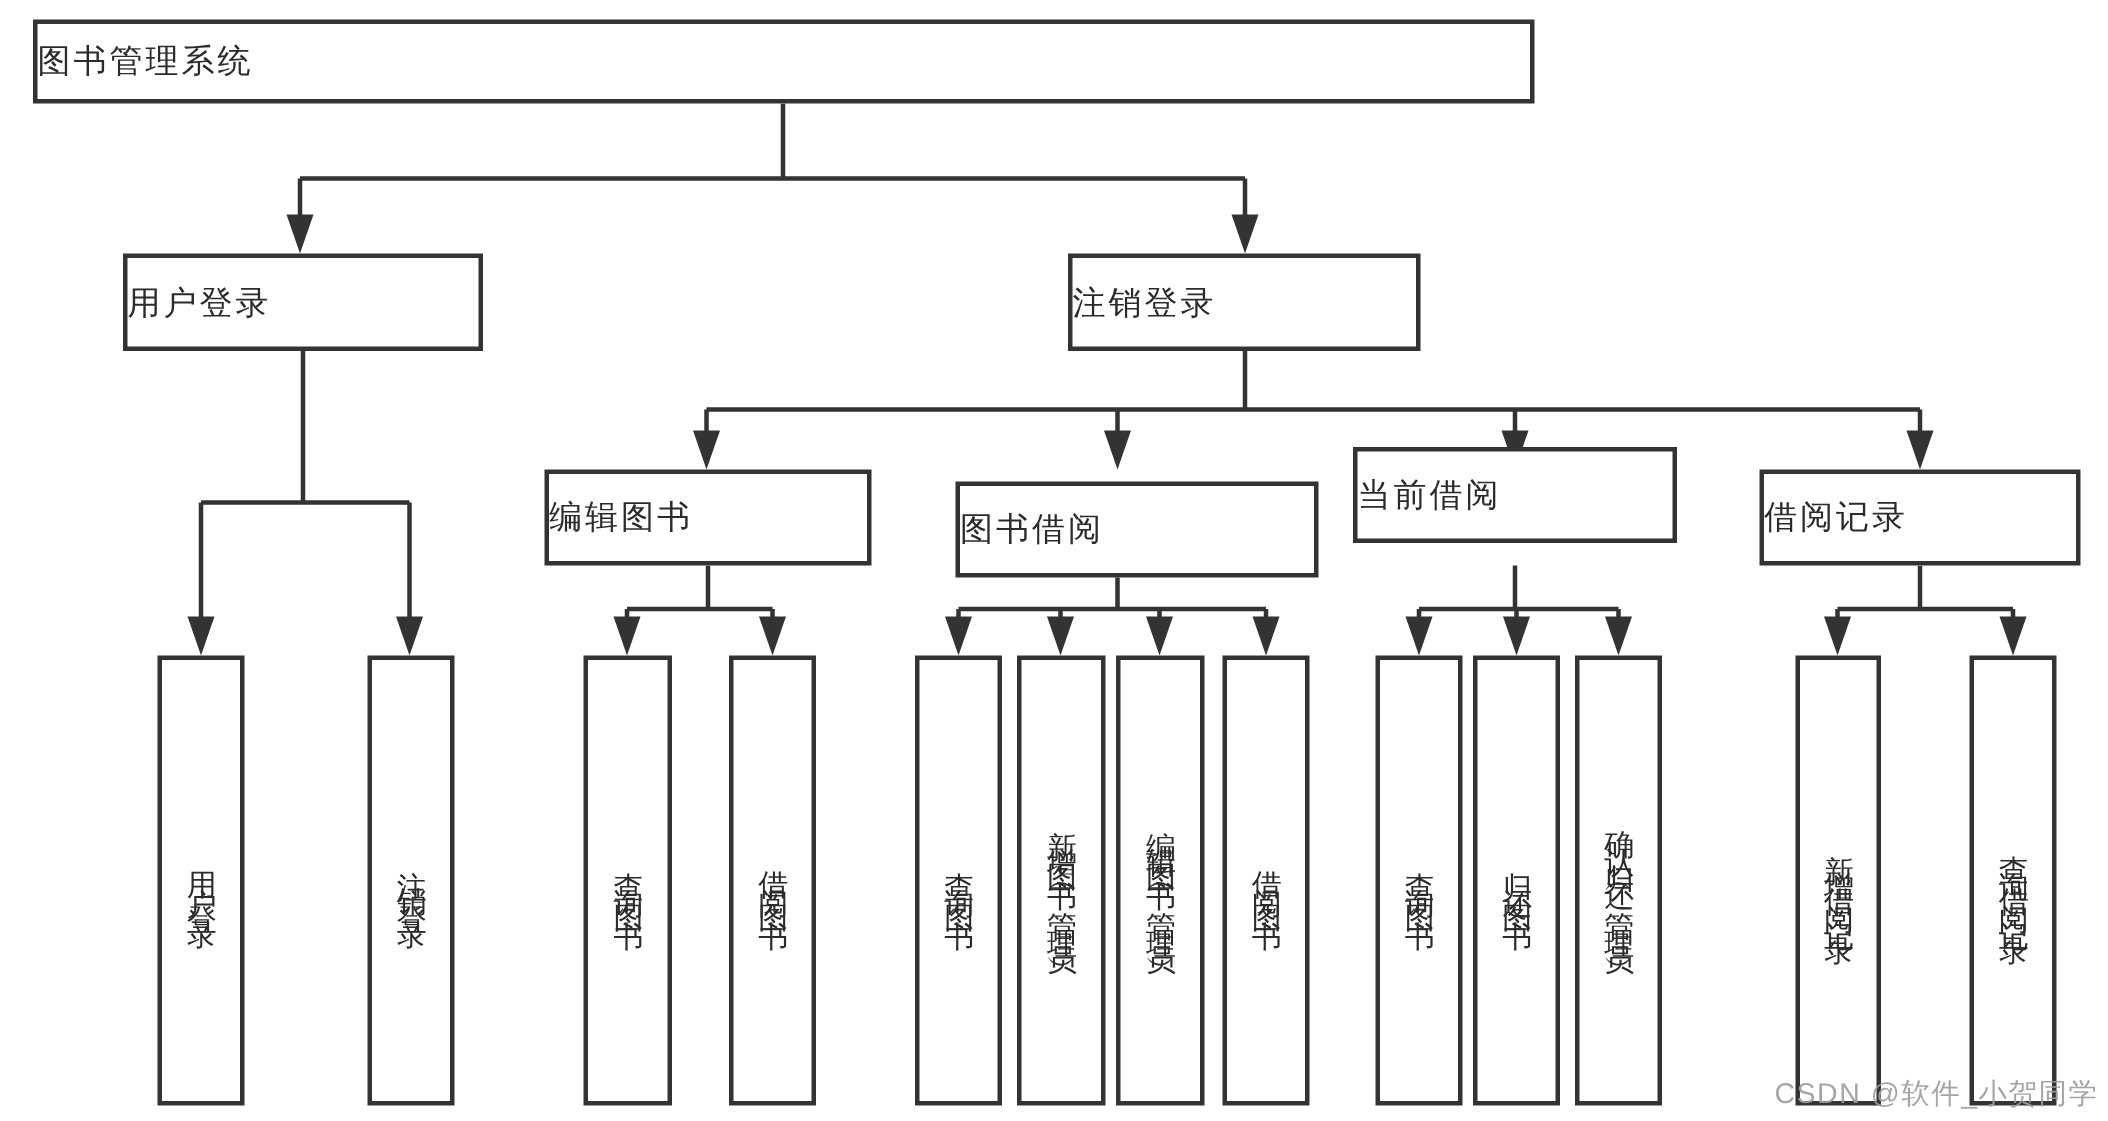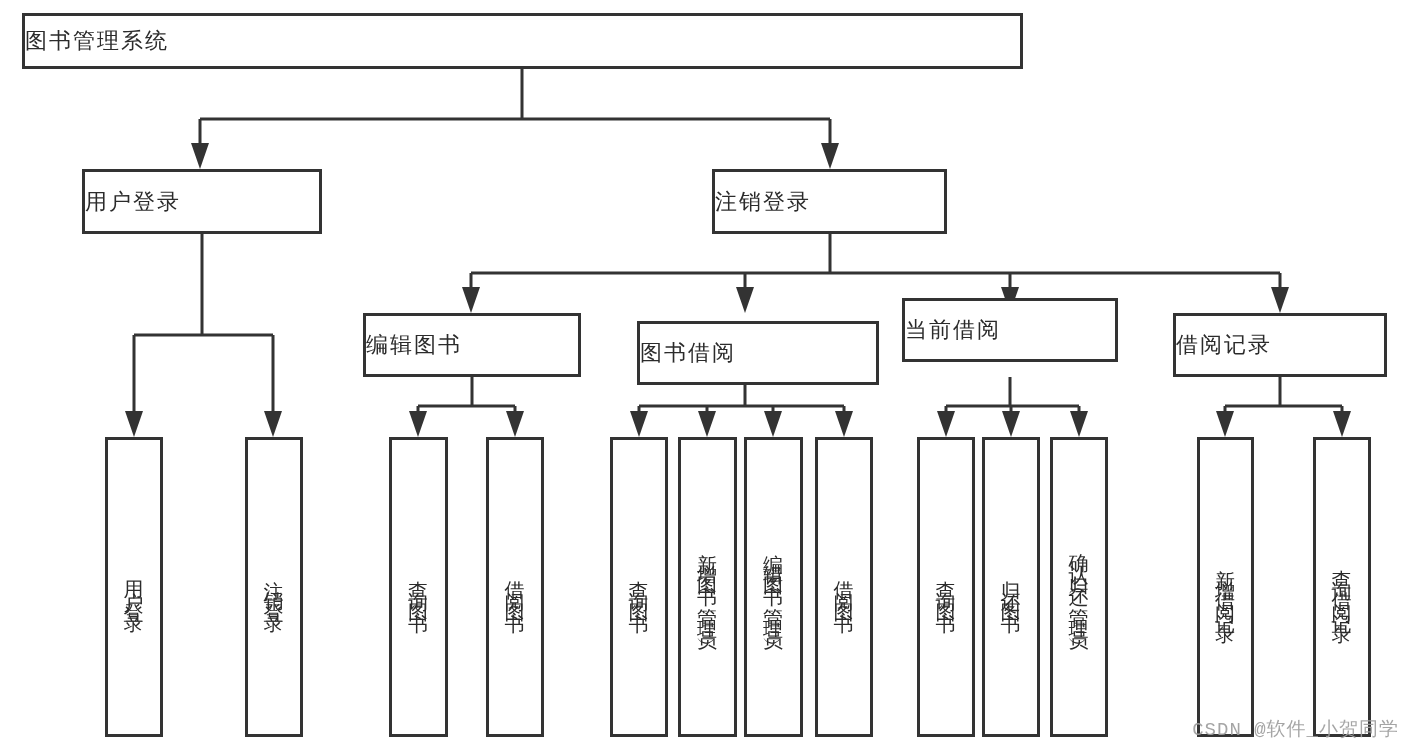--- a/index.html
+++ b/index.html
@@ -18,21 +18,21 @@
     position:absolute;box-sizing:border-box;border:3px solid #333333;background:#ffffff;
     top:437px;height:300px;display:flex;align-items:center;justify-content:center;
   }
   .vbox .vtext{
     writing-mode:vertical-rl;text-orientation:mixed;
     font-size:20px;letter-spacing:11px;line-height:1;white-space:nowrap;
   }
   .hbox .htext{white-space:nowrap;}
   #watermark{
     position:absolute;right:6px;bottom:5px;z-index:5;
-    font-size:19px;letter-spacing:1px;color:#9e9e9e;opacity:0.92;white-space:nowrap;font-family:Liberation Mono, monospace;
+    font-size:19px;letter-spacing:1px;color:#9e9e9e;opacity:0.92;white-space:nowrap;
   }
 </style>
 </head>
 <body>
 
 <div id="canvas">
 
   <svg id="connectors" width="1405" height="747" viewBox="0 0 1405 747">
     <path fill="none" stroke="#333333" stroke-width="3" d="
       M522 69 V119 M200 119 H830 M200 119 V145 M830 119 V145

